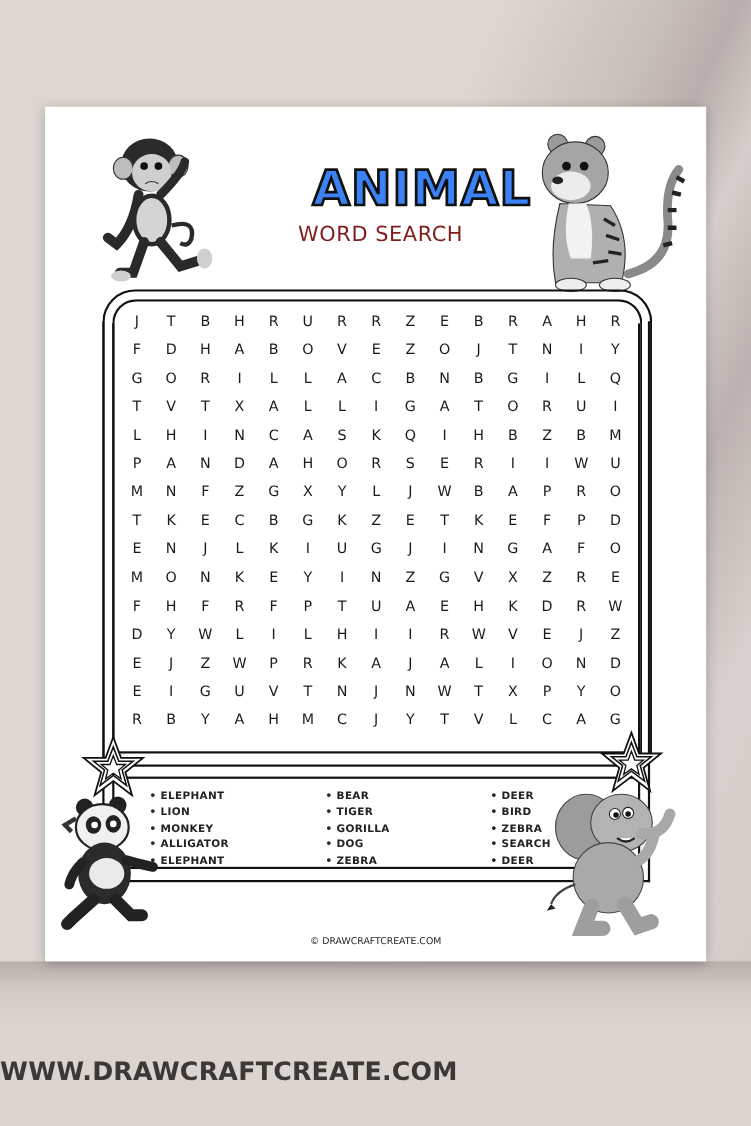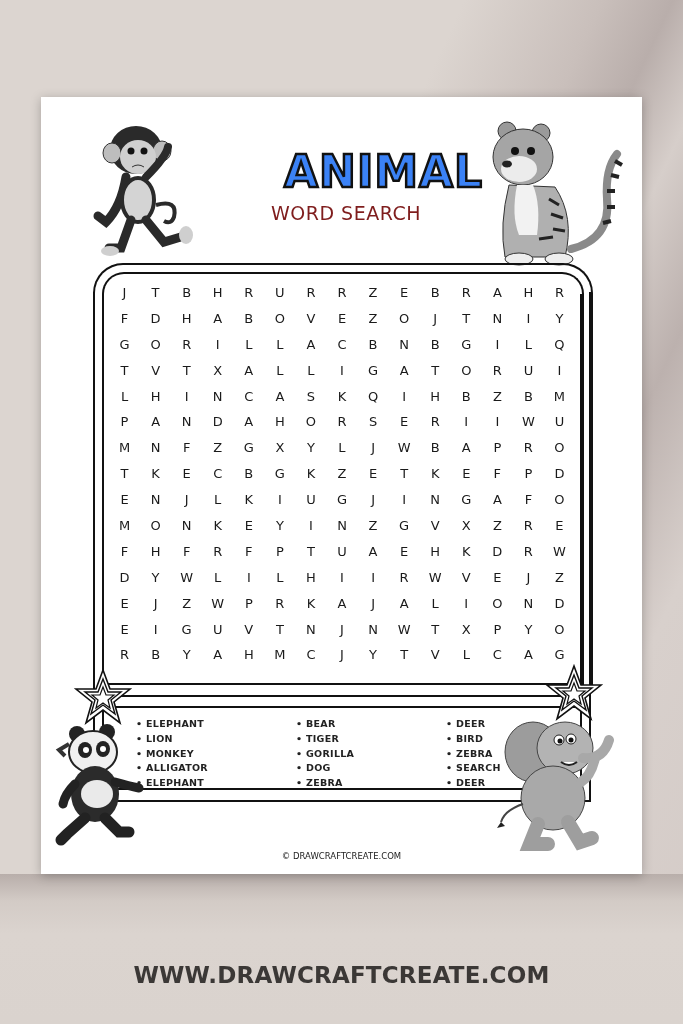--- a/index.html
+++ b/index.html
@@ -57,21 +57,21 @@
     font-family:"DejaVu Sans", sans-serif; font-size:9.5px; font-weight:bold; color:#222;
     height:14.8px; line-height:14.8px; letter-spacing:0.3px;
   }
   .word::before { content:"• "; }
   .copyright {
     position:absolute; left:0; width:601px; top:754px; text-align:center;
     font-family:"DejaVu Sans", sans-serif; font-size:8.5px; color:#222;
   }
   .illus { position:absolute; }
   .site-url {
-    position:absolute; left:0; width:683px; top:962px; text-align:center;
+    position:absolute; left:0; width:683px; top:962px; text-align:left;
     font-family:"DejaVu Sans", sans-serif; font-weight:bold; font-size:23px; color:#3b3836; letter-spacing:0.2px;
   }
 </style>
 </head>
 <body>
 
 <div class="bottom-bg"></div>
 
 <div class="paper">
 

